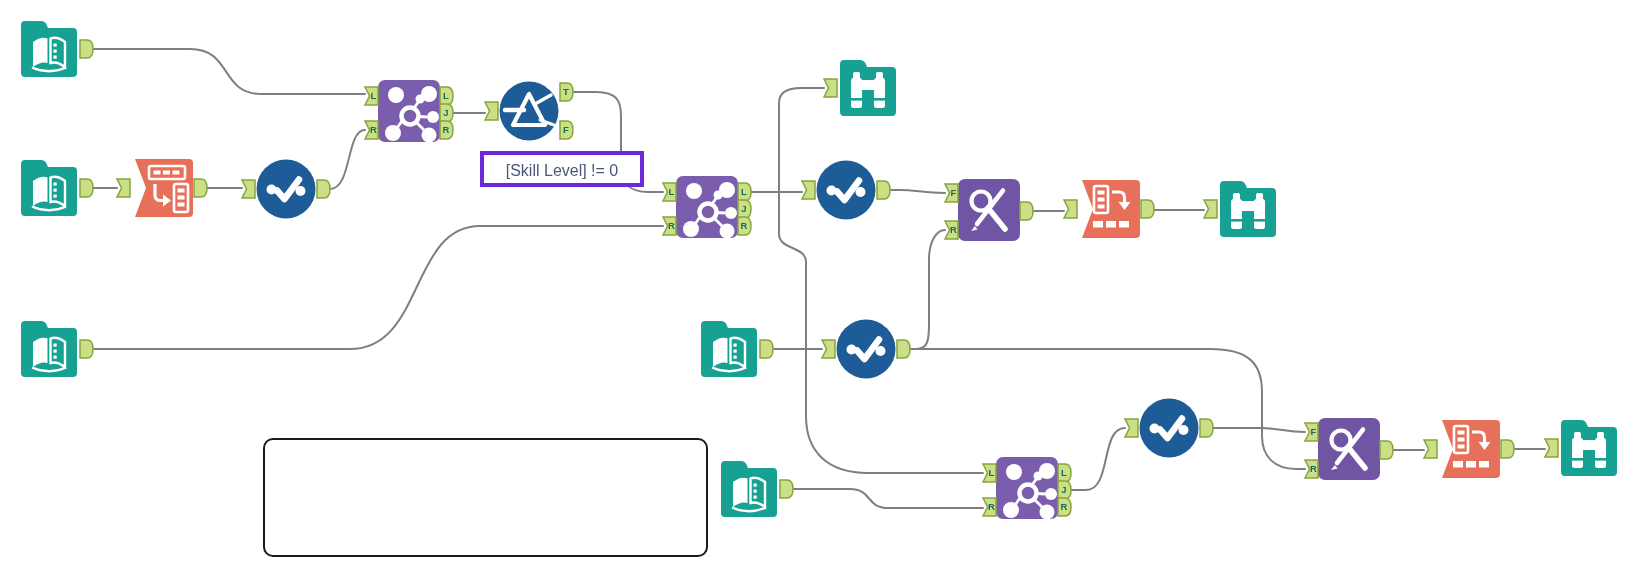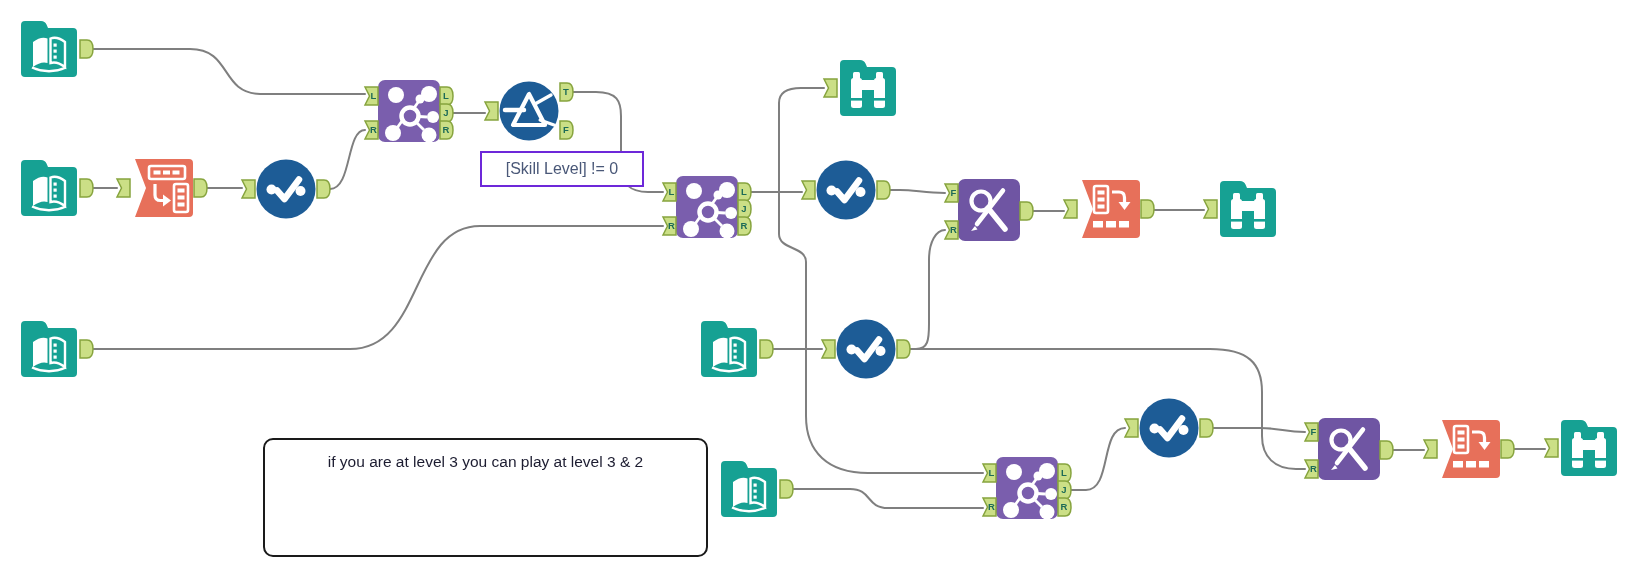--- a/index.html
+++ b/index.html
@@ -1,20 +1,20 @@
 <!DOCTYPE html>
 <html><head>
 <meta charset="utf-8">
 <style>
   html,body{margin:0;padding:0;background:#ffffff;}
   #canvas{position:relative;width:1632px;height:572px;background:#ffffff;overflow:hidden;
           font-family:"Liberation Sans", sans-serif;}
   #wf-svg{position:absolute;left:0;top:0;}
   .annotation-box{position:absolute;background:#ffffff;text-align:center;box-sizing:border-box;}
-  #filter-label{left:480px;top:151px;width:164px;height:36px;border:2px solid #6d28d9;
+  #filter-label{left:480px;top:151px;width:164px;height:36px;border:4px solid #6d28d9;
                 font-size:16px;line-height:32px;color:#4a5878;white-space:nowrap;}
   #note-box{left:263px;top:438px;width:445px;height:119px;border:2px solid #1a1a1a;border-radius:10px;
             font-size:15.5px;line-height:25px;color:#1c1c30;padding-top:9px;}
 </style>
 </head>
 <body>
 
 <div id="canvas">
   <svg id="wf-svg" width="1632" height="572" viewBox="0 0 1632 572">
       <path d="M93,49 H190 C232,49 220,93 260,94 H365" fill="none" stroke="#7f7f7f" stroke-width="2" stroke-linecap="round"></path>
@@ -338,15 +338,14 @@
           <rect x="14" y="41" width="11" height="2.6" fill="#16a193"></rect>
           <rect x="37" y="41" width="11" height="2.6" fill="#16a193"></rect>
         </g>
         <path d="M-13,22 H0 V40 H-13 L-8.5,31 Z" fill="#cbdf86" stroke="#87a43e" stroke-width="1.5"></path>
       </g>
     </svg>
 
   <div id="filter-label" class="annotation-box">[Skill Level] != 0</div>
 
   <div id="note-box" class="annotation-box">
-    <div>if you are at level 3 you can play at level 3 &amp; 2</div>
   </div>
 </div>
 
 </body></html>

